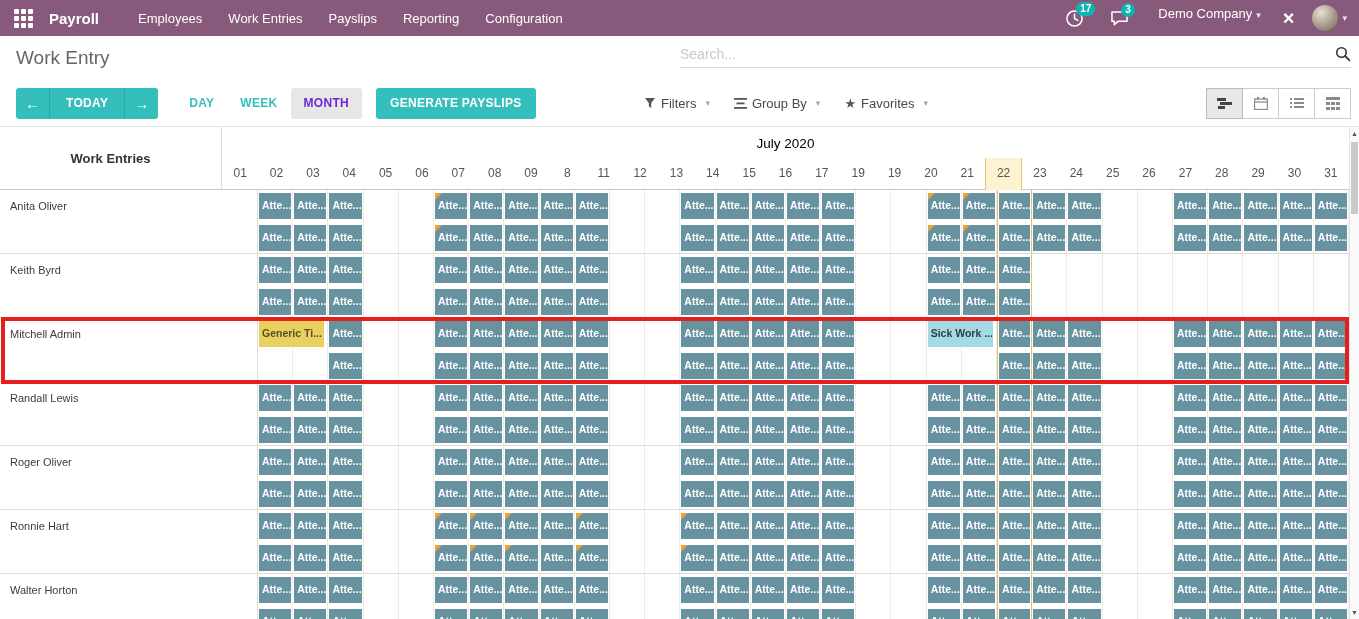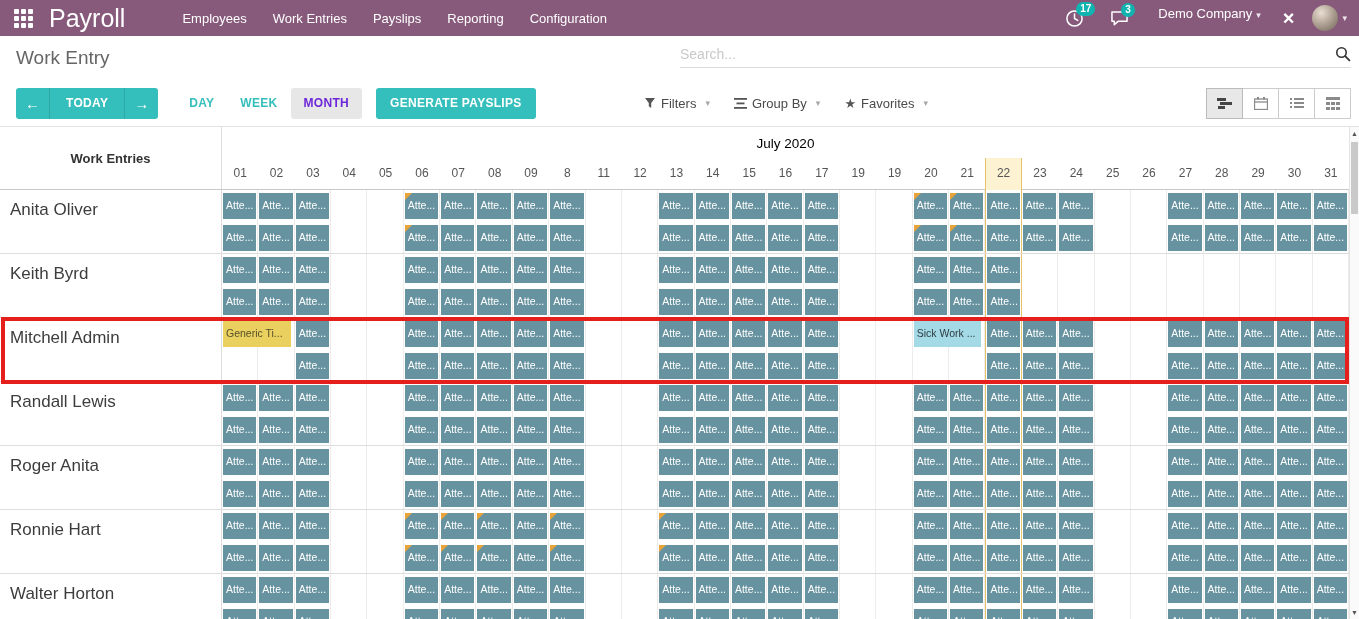--- a/index.html
+++ b/index.html
@@ -5,21 +5,21 @@
   * { box-sizing: border-box; margin: 0; padding: 0; }
   html, body { width: 1359px; height: 619px; overflow: hidden; background: #fff;
     font-family: "Liberation Sans", sans-serif; }
   body { position: relative; }
 
   
   .topnav { height: 36px; background: var(--nav, #875A7B); display: flex; align-items: center;
     color: #fff; padding: 0 12px 0 14px; }
   .apps-icon { display: grid; grid-template-columns: repeat(3, 5px); grid-auto-rows: 5px; gap: 2px; cursor: pointer; }
   .apps-icon i { background: #fff; border-radius: 1px; }
-  .brand { font-size: 25px; font-weight: normal; margin: 0 44px 0 16px; cursor: pointer; }
+  .brand { font-size: 15px; font-weight: bold; margin: 0 26px 0 16px; cursor: pointer; }
   .menu { display: flex; height: 100%; }
   .menu-item { padding: 0 13px; font-size: 13px; display: flex; align-items: center; cursor: pointer; }
   .nav-right { margin-left: auto; display: flex; align-items: center; }
   .icon-badge { position: relative; margin: 0 13px; cursor: pointer; display: flex; }
   .badge { position: absolute; top: -7px; left: 11px; background: var(--badge, #0fb3b0); color: #fff;
     font-size: 10px; line-height: 10px; padding: 2px 4px; border-radius: 8px; font-weight: bold; }
   .company { font-size: 13px; margin: 0 8px 10px 16px; cursor: pointer; white-space: nowrap; }
   .caret { font-size: 9px; opacity: .85; margin-left: 4px; }
   .x-icon { font-size: 20px; font-weight: bold; margin: 0 14px; cursor: pointer; line-height: 1; }
   .avatar-wrap { display: flex; align-items: center; margin-left: 4px; cursor: pointer; }
@@ -65,22 +65,22 @@
   .grid-header { display: flex; height: 63px; border-bottom: 1px solid #c9c9c9; }
   .corner { width: 222px; border-right: 1px solid #ddd; display: flex; align-items: center; justify-content: center;
     font-size: 13px; font-weight: bold; color: #333; }
   .header-days { flex: 1; }
   .month-row { height: 31px; line-height: 34px; text-align: center; font-size: 13.5px; color: #000000; }
   .days-row { height: 32px; display: grid; grid-template-columns: repeat(31, 1fr); }
   .day-label { text-align: center; line-height: 30px; font-size: 12px; color: #555; }
   .day-label.today-head { background: var(--today-bg, #fdf3d3);
     border-left: 1px solid var(--today-line, #e6c26a); border-right: 1px solid var(--today-line, #e6c26a); }
   .emp-row { display: flex; height: 64px; border-bottom: 1px solid #ddd; overflow: hidden; }
-  .emp-name { width: 222px; border-right: 1px solid #ddd; padding: 10px 4px 0 10px; font-size: 17px; color: #3d3d3d; }
-  .tracks { flex: 1; }
+  .emp-name { width: 258px; border-right: 1px solid #ddd; padding: 10px 4px 0 10px; font-size: 11px; color: #3d3d3d; }
+  .tracks { flex: 1; font-weight: bold; }
   .track { height: 32px; display: grid; grid-template-columns: repeat(31, 1fr); }
   .slot { position: relative; border-right: 1px solid #ececec; }
   .slot.today { border-left: 1px solid var(--today-line, #e6c26a); border-right: 1px solid var(--today-line, #e6c26a); }
   .entry { position: absolute; left: 1px; right: 1px; top: 3px; bottom: 3px; background: var(--entry, #67929f);
     color: #fff; font-size: 10.5px; line-height: 25px; padding-left: 3px; white-space: nowrap; overflow: hidden;
     cursor: pointer; }
   .entry.generic { background: var(--generic, #e9d05f); color: #55502a; }
   .entry.sick { background: var(--sick, #a4d9e6); color: #2e3c42; }
   .entry.span2 { right: calc(-100% + 2px); z-index: 2; }
   .entry.flag::before { content: ""; position: absolute; top: 0; left: 0; width: 0; height: 0;
@@ -897,21 +897,21 @@
             <div class="slot">
               <div class="entry attendance">Atte...</div>
             </div>
             <div class="slot">
               <div class="entry attendance">Atte...</div>
             </div>
           </div>
         </div>
       </div>
       <div class="emp-row">
-        <div class="emp-name">Roger Anita</div>
+        <div class="emp-name">Roger Oliver</div>
         <div class="tracks">
           <div class="track">
             <div class="slot">
               <div class="entry attendance">Atte...</div>
             </div>
             <div class="slot">
               <div class="entry attendance">Atte...</div>
             </div>
             <div class="slot">
               <div class="entry attendance">Atte...</div>

